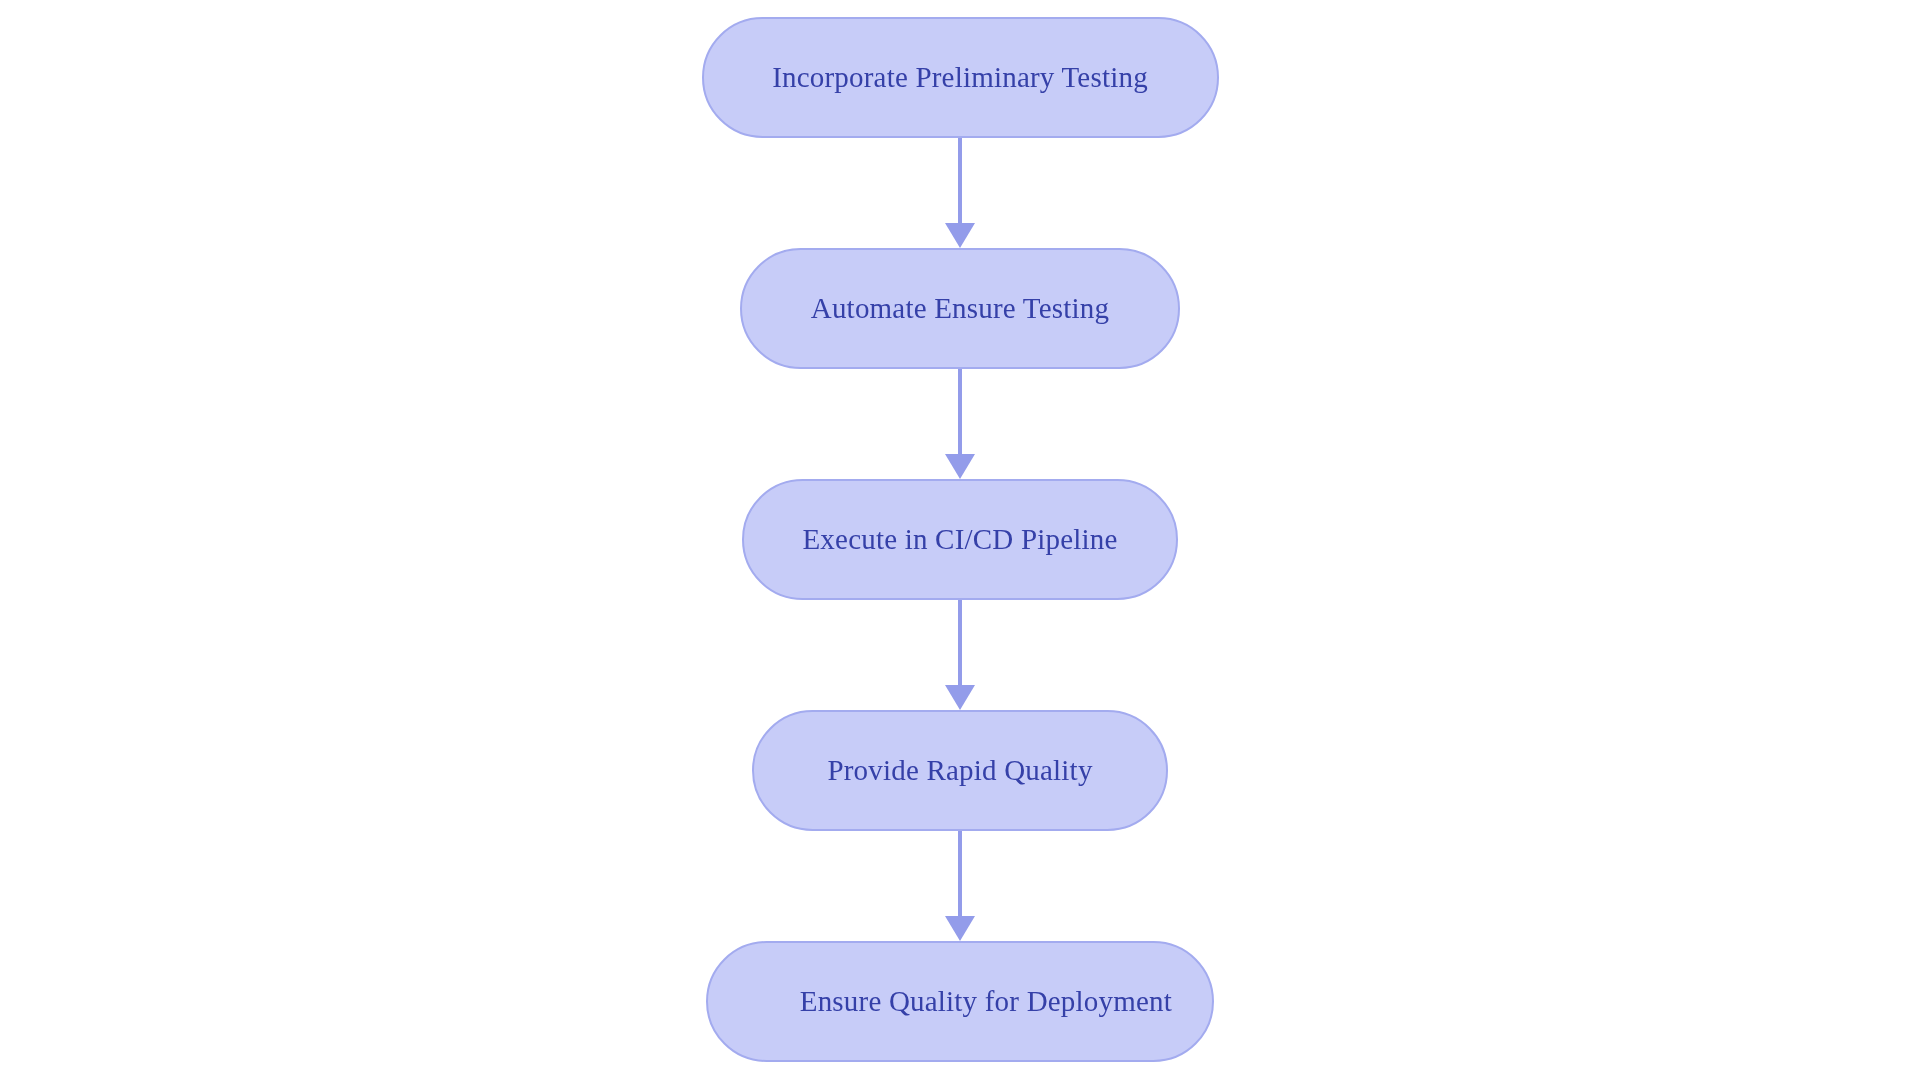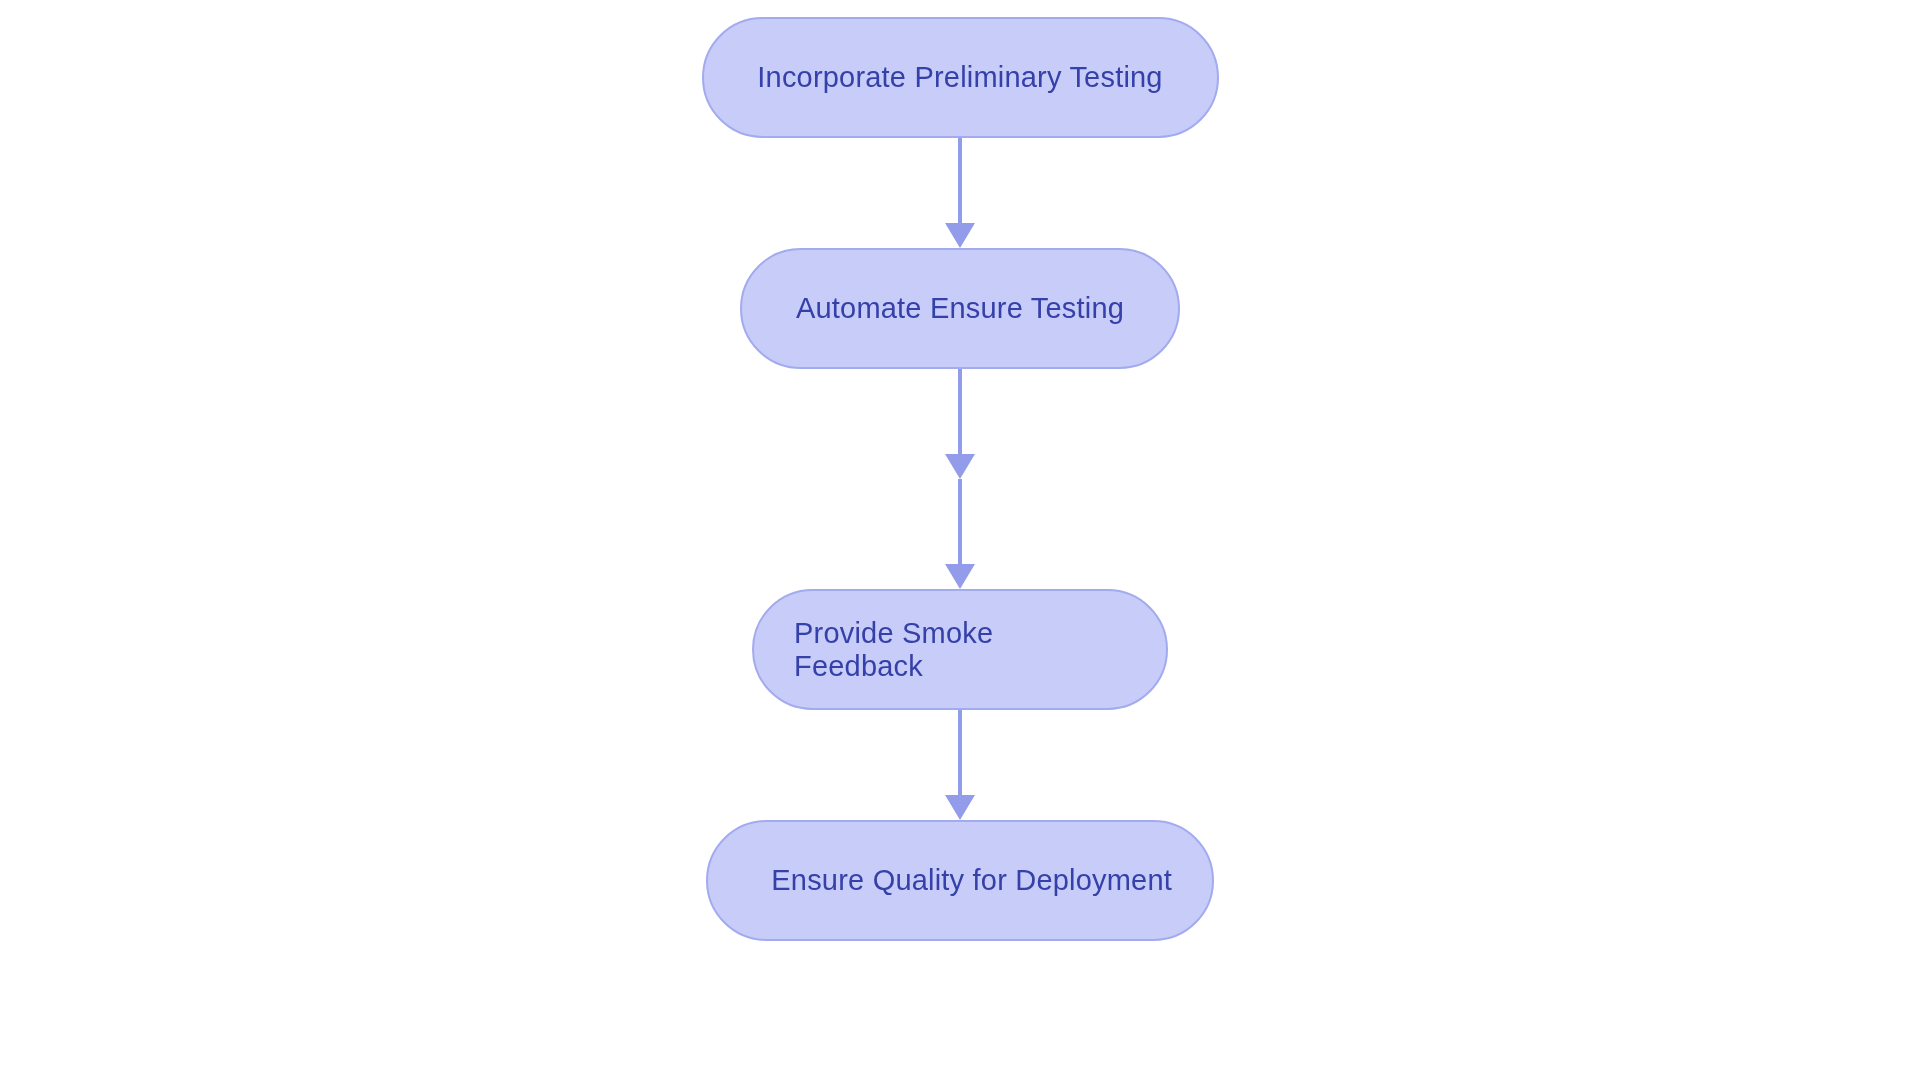--- a/index.html
+++ b/index.html
@@ -32,20 +32,21 @@
     background: var(--node-fill);
     border: 2px solid var(--node-border);
     color: var(--node-text);
     display: flex;
     align-items: center;
     justify-content: center;
     font-size: 29px;
     letter-spacing: 0.2px;
     flex-shrink: 0;
     padding: 0 40px;
+    font-family: Liberation Serif, serif;
   }
   
   .flow-node.n1 { width: 517px; }
   .flow-node.n2 { width: 440px; }
   .flow-node.n3 { width: 436px; }
   .flow-node.n4 { width: 416px; }
   .flow-node.n5 { width: 508px; justify-content: flex-end; }
 
   .connector {
     height: 110px;
@@ -84,28 +85,31 @@
 
   <div class="flow-node n2">
     <span>Automate Ensure Testing</span>
   </div>
 
   <div class="connector">
     <div class="connector-line"></div>
     <div class="connector-head"></div>
   </div>
 
+  <div class="flow-node n3">
+    <span>Execute in CI/CD Pipeline</span>
+  </div>
 
   <div class="connector">
     <div class="connector-line"></div>
     <div class="connector-head"></div>
   </div>
 
   <div class="flow-node n4">
-    <span>Provide Smoke Feedback</span>
+    <span>Provide Rapid Quality</span>
   </div>
 
   <div class="connector">
     <div class="connector-line"></div>
     <div class="connector-head"></div>
   </div>
 
   <div class="flow-node n5">
     <span>Ensure Quality for Deployment</span>
   </div>

